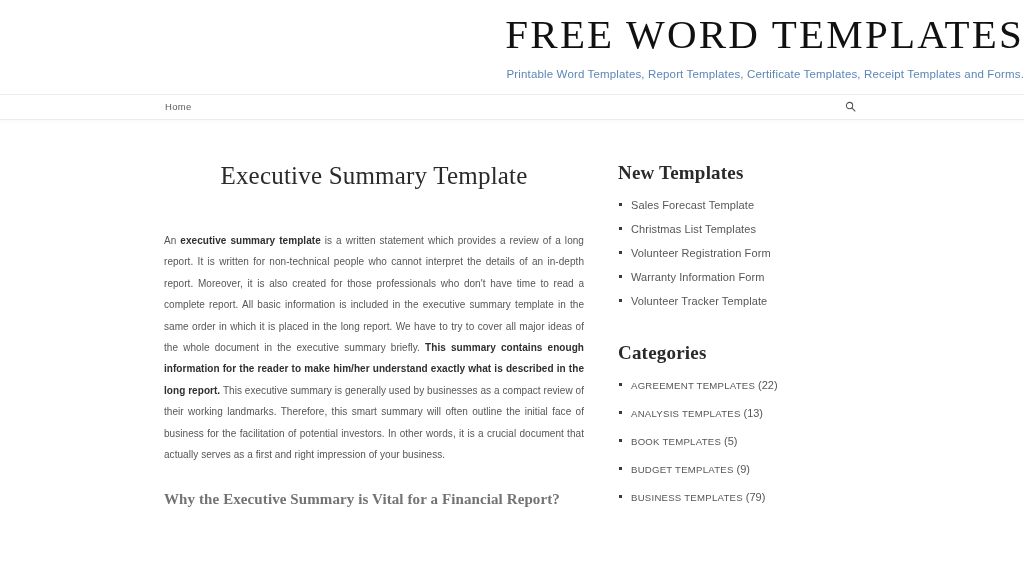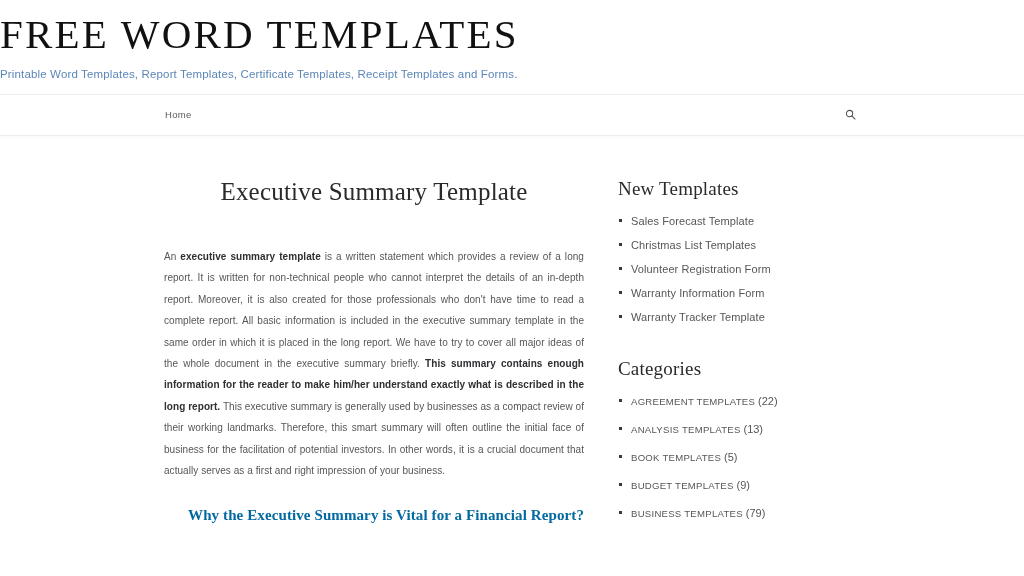--- a/index.html
+++ b/index.html
@@ -12,21 +12,21 @@
   }
 
   body {
     font-family: "Liberation Sans", sans-serif;
     color: #4a4a4a;
   }
 
   
   .masthead {
     padding: 12px 0 14px;
-    text-align: left;
+    text-align: right;
     background: #ffffff;
   }
   .site-title {
     font-family: "Liberation Serif", serif;
     font-size: 41px;
     letter-spacing: 2.2px;
     color: #111111;
     font-weight: 400;
     line-height: 1.12;
     white-space: nowrap;
@@ -34,21 +34,21 @@
   .site-tagline {
     margin-top: 10px;
     font-size: 11.5px;
     color: #5b86b8;
     letter-spacing: 0.15px;
     font-weight: 400;
   }
 
   
   .navbar {
-    height: 42px;
+    height: 26px;
     border-top: 1px solid #ececec;
     border-bottom: 1px solid #ececec;
     background: #ffffff;
     display: flex;
     align-items: center;
   }
   .nav-inner {
     width: 1024px;
     padding: 0 165px;
     display: flex;
@@ -101,39 +101,38 @@
     font-size: 25px;
     color: #2a2a2a;
     text-align: center;
     letter-spacing: 0.2px;
     margin-bottom: 40px;
   }
   .article-sub {
     font-family: "Liberation Serif", serif;
     font-weight: 700;
     font-size: 15px;
-    color: #0369a1;
+    color: #737373;
     letter-spacing: 0.1px;
     margin: 26px 0 16px;
-    text-align: right;
   }
   .para {
     font-size: 10px;
     line-height: 21.4px;
     color: #56565a;
     text-align: justify;
     letter-spacing: 0.05px;
   }
   .para b { color: #2f2f33; font-weight: 700; }
 
   
   .widget { margin-bottom: 34px; }
   .widget-title {
     font-family: "Liberation Serif", serif;
-    font-weight: 400;
+    font-weight: 700;
     font-size: 19px;
     color: #2a2a2a;
     letter-spacing: 0.2px;
     margin-bottom: 14px;
   }
   .widget-list { list-style: none; }
   .widget-list li {
     position: relative;
     padding-left: 13px;
     margin-bottom: 10px;
@@ -201,21 +200,21 @@
 
   <aside class="sidebar-col">
 
     <section class="widget">
       <h3 class="widget-title">New Templates</h3>
       <ul class="widget-list">
         <li><a>Sales Forecast Template</a></li>
         <li><a>Christmas List Templates</a></li>
         <li><a>Volunteer Registration Form</a></li>
         <li><a>Warranty Information Form</a></li>
-        <li><a>Warranty Tracker Template</a></li>
+        <li><a>Volunteer Tracker Template</a></li>
       </ul>
     </section>
 
     <section class="widget">
       <h3 class="widget-title">Categories</h3>
       <ul class="widget-list cat-list">
         <li><a class="cat-name">AGREEMENT TEMPLATES</a> <span class="cat-count">(22)</span></li>
         <li><a class="cat-name">ANALYSIS TEMPLATES</a> <span class="cat-count">(13)</span></li>
         <li><a class="cat-name">BOOK TEMPLATES</a> <span class="cat-count">(5)</span></li>
         <li><a class="cat-name">BUDGET TEMPLATES</a> <span class="cat-count">(9)</span></li>

